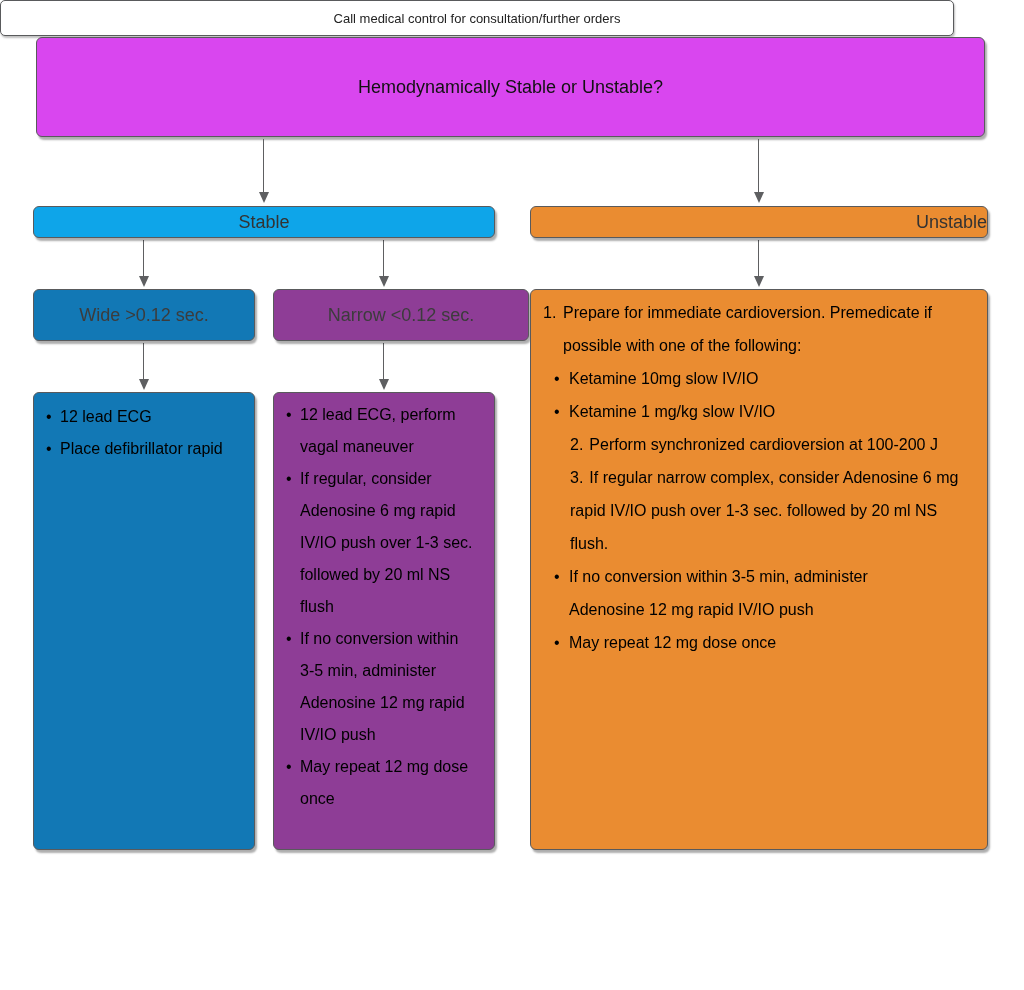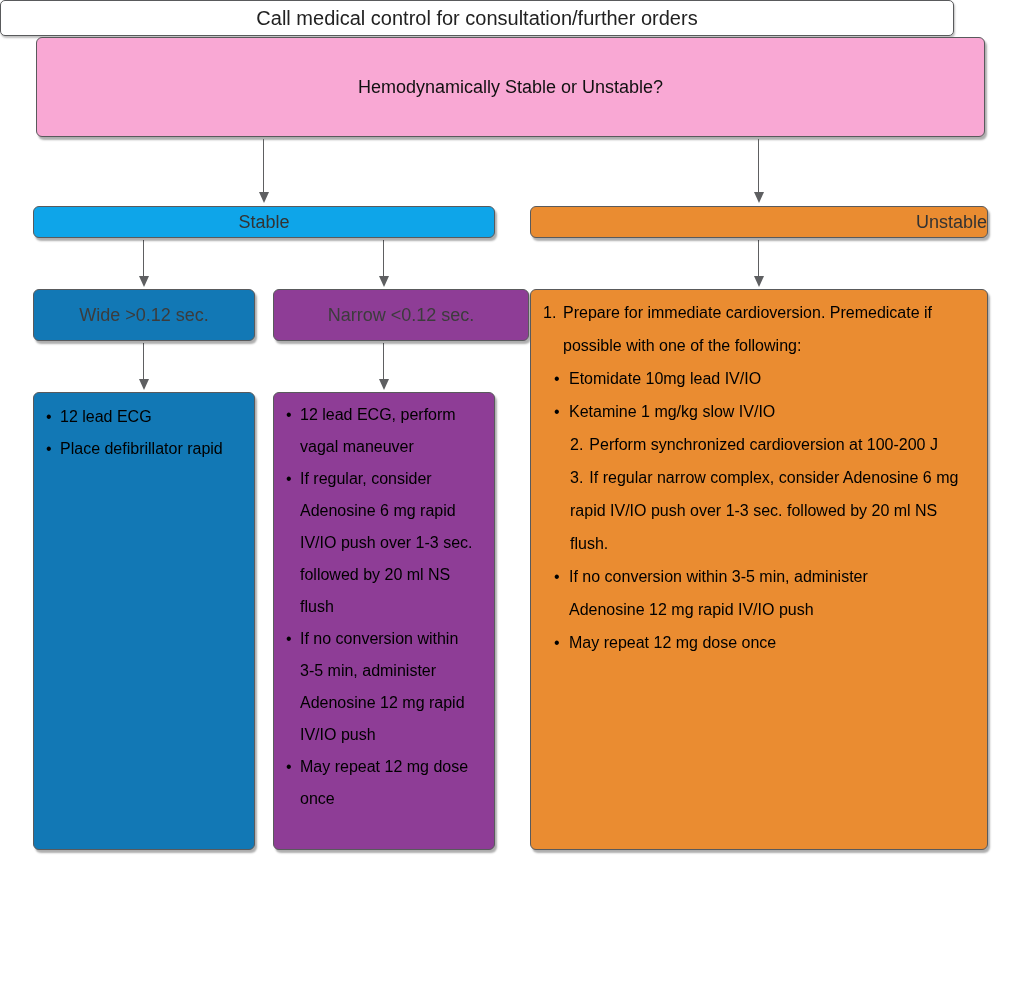--- a/index.html
+++ b/index.html
@@ -7,21 +7,21 @@
     position:relative;width:1024px;height:990px;background:#ffffff;
     font-family:"Liberation Sans",sans-serif;color:#000;overflow:hidden;
   }
   .node{
     position:absolute;box-sizing:border-box;
     border:1.5px solid #595a5c;border-radius:6px;
     box-shadow:2px 3px 2px rgba(0,0,0,0.32);
   }
   .center{display:flex;align-items:center;justify-content:center;text-align:center;}
   
-  #question-box{left:36px;top:37px;width:949px;height:100px;background:#f9a8d4;}
+  #question-box{left:36px;top:37px;width:949px;height:100px;background:#d946ef;}
   #question-box .q{font-size:18px;color:#111;}
   
   .bar{height:32px;font-size:18px;color:#333;}
   #stable-bar{left:33px;top:206px;width:462px;background:#0ea5e9;}
   #unstable-bar{left:530px;top:206px;width:458px;background:#ea8c31;justify-content:flex-end;}
   
   .subheader{height:52px;font-size:18px;color:#3c3c3c;}
   #wide-header{left:33px;top:289px;width:222px;background:#1278b5;}
   #narrow-header{left:273px;top:289px;width:256px;background:#8e3d96;}
   
@@ -36,21 +36,21 @@
   .row.hang-num{padding-left:20px;max-width:392px;}
   .row.hang-num .mk{position:absolute;left:0;}
   .row.bullet{padding-left:26px;max-width:380px;}
   .row.bullet .mk{position:absolute;left:11px;}
   .row.bullet.narrowwrap{max-width:368px;}
   .row.inline-num .mk{margin-right:6px;}
   .row.inline-num{max-width:404px;margin-left:27px;}
   
   #footer-box{left:33px;top:921px;width:952px;height:34px;background:#ffffff;
     border:1.5px solid #595a5c;border-radius:5px;box-shadow:1px 2px 2px rgba(0,0,0,0.25);
-    font-size:20px;color:#222;}
+    font-size:13px;color:#222;}
   
   .arrow{position:absolute;width:12px;margin-left:-6px;}
   .arrow .line{position:absolute;left:50%;top:0;bottom:10px;width:0;border-left:1.5px solid #5e5f61;margin-left:-0.75px;}
   .arrow .head{position:absolute;left:50%;bottom:0;margin-left:-5px;width:0;height:0;
     border-left:5px solid transparent;border-right:5px solid transparent;border-top:11px solid #5e5f61;}
 </style>
 </head>
 <body>
 
 <div id="canvas">
@@ -136,21 +136,21 @@
     </ul>
   </div>
 
   <div id="unstable-box" class="node">
     <div class="row hang-num">
       <span class="mk">1.</span>
       <span>Prepare for immediate cardioversion. Premedicate if possible with one of the following:</span>
     </div>
     <div class="row bullet">
       <span class="mk">•</span>
-      <span>Etomidate 10mg lead IV/IO</span>
+      <span>Ketamine 10mg slow IV/IO</span>
     </div>
     <div class="row bullet">
       <span class="mk">•</span>
       <span>Ketamine 1 mg/kg slow IV/IO</span>
     </div>
     <div class="row inline-num">
       <span class="mk">2.</span><span>Perform synchronized cardioversion at 100-200 J</span>
     </div>
     <div class="row inline-num">
       <span class="mk">3.</span><span>If regular narrow complex, consider Adenosine 6 mg rapid IV/IO push over 1-3 sec. followed by 20 ml NS flush.</span>

